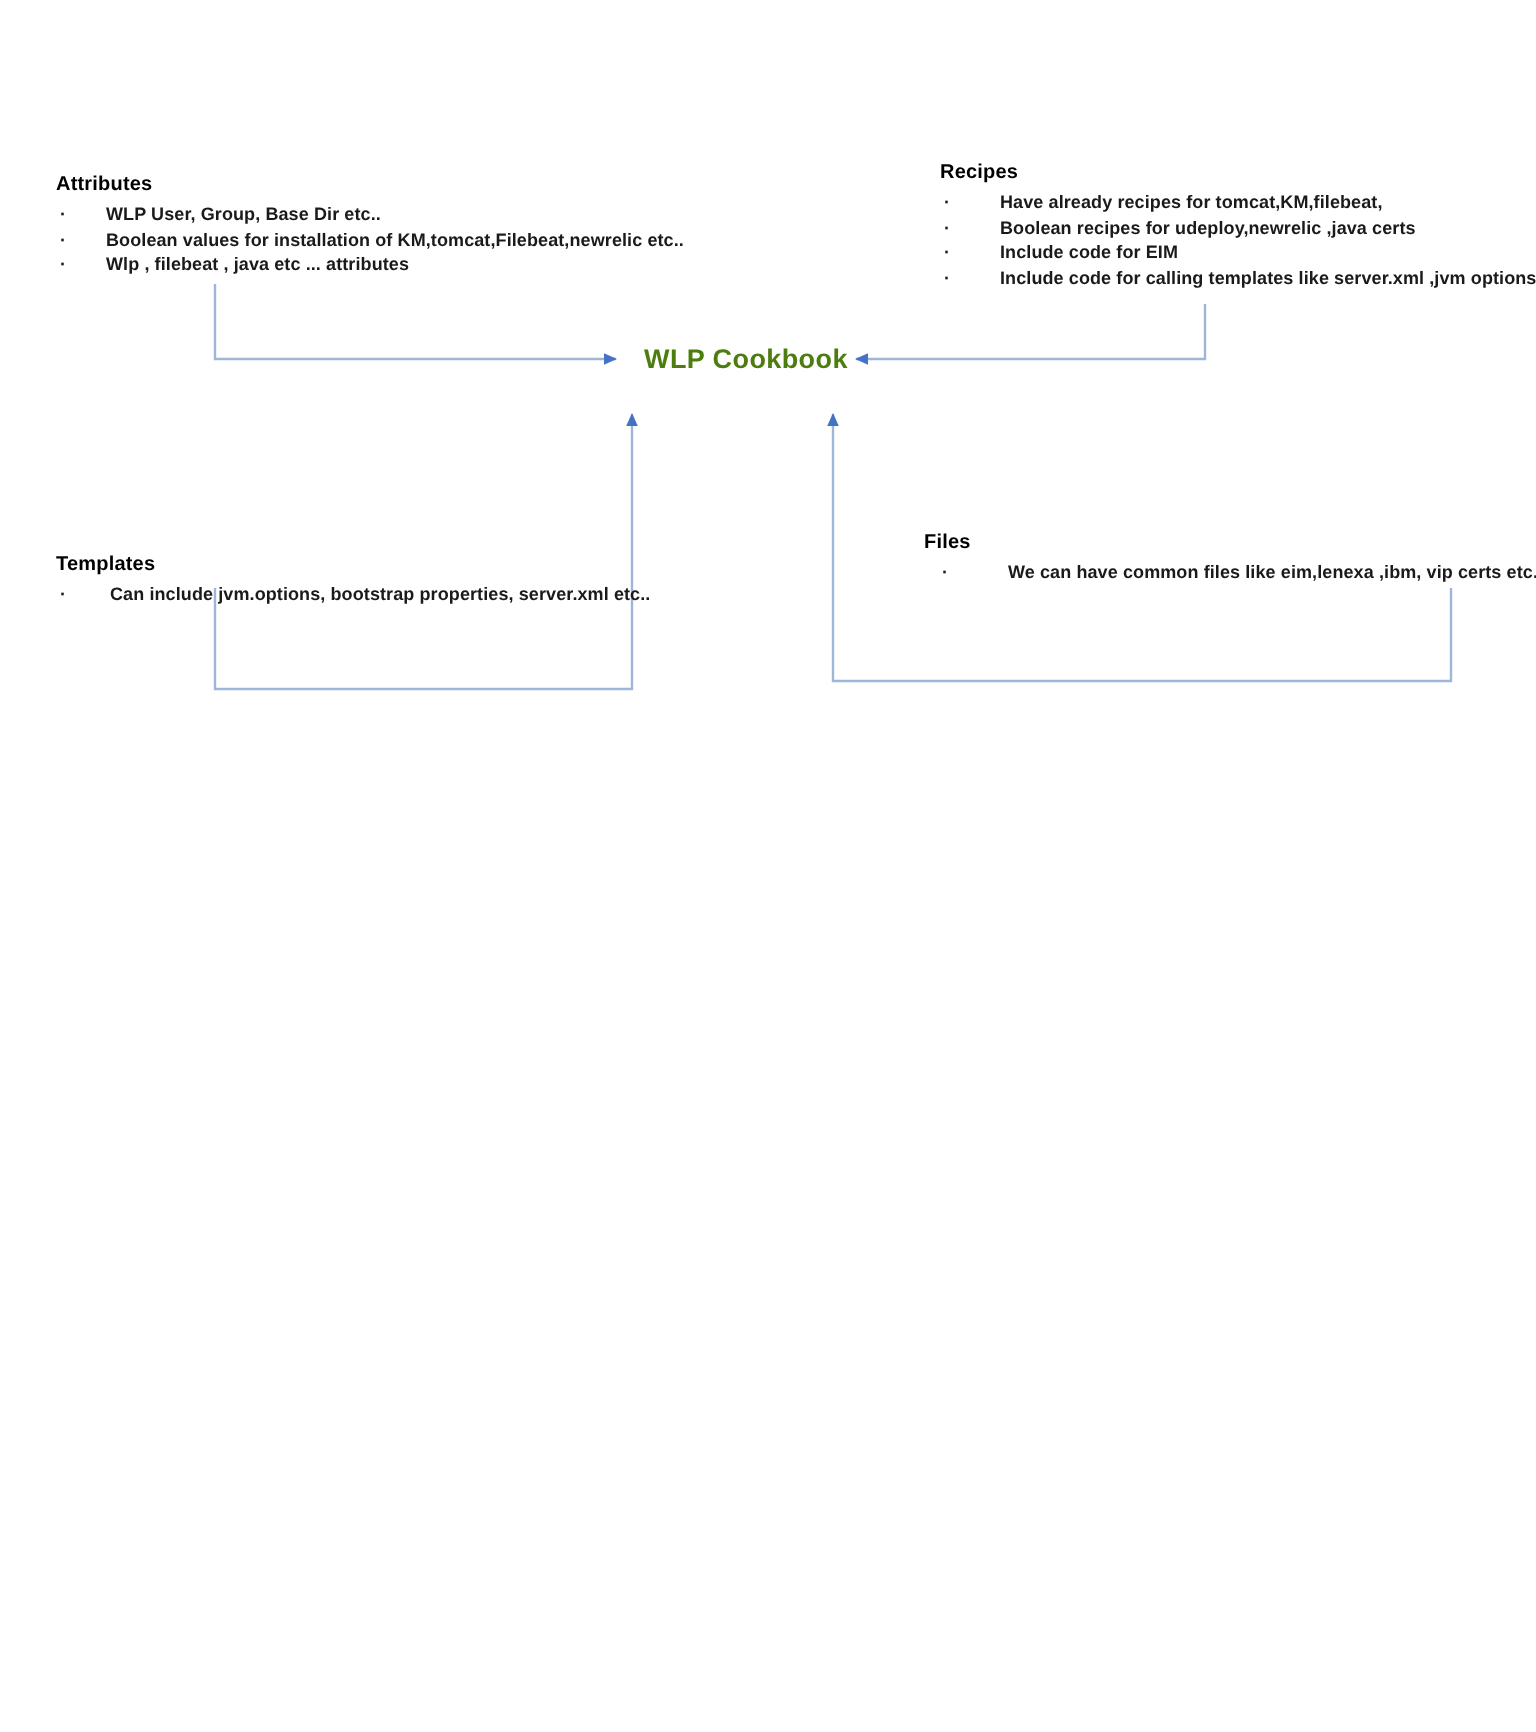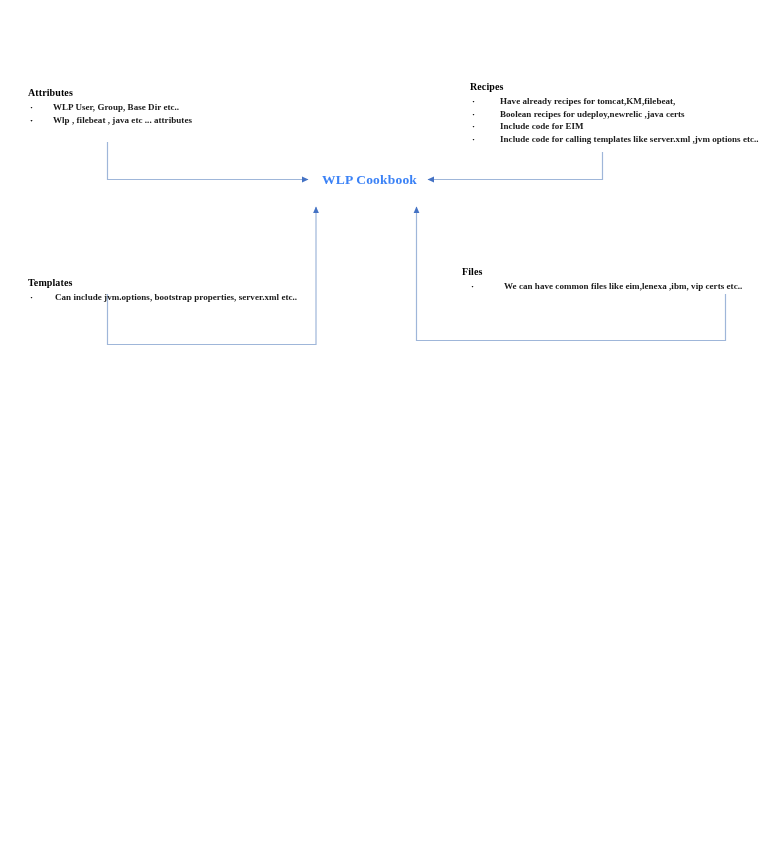--- a/index.html
+++ b/index.html
@@ -11,21 +11,20 @@
   body {
     font-family: "Liberation Sans", sans-serif;
     color: #000000;
   }
   #canvas {
     position: relative;
     width: 768px;
     height: 636px;
     background: #ffffff;
     overflow: hidden;
-    font-family: Liberation Serif, serif;
   }
   
   #connectors {
     position: absolute;
     left: 0;
     top: 0;
     width: 768px;
     height: 866px;
     pointer-events: none;
   }
@@ -78,21 +77,21 @@
   #block-templates .bullets li .bullet-dot { left: 2px; }
 
   
   #center-node {
     position: absolute;
     left: 322px;
     top: 171px;
     font-size: 13.5px;
     font-weight: bold;
     line-height: 18px;
-    color: #3b82f6;
+    color: #4d7c0f;
     white-space: nowrap;
     letter-spacing: 0.2px;
   }
 </style>
 </head>
 <body>
 
 <div id="canvas">
 
   <svg id="connectors" viewBox="0 0 768 866" width="768" height="866" xmlns="http://www.w3.org/2000/svg">
@@ -127,20 +126,21 @@
 
   <div class="block" id="block-attributes">
     <div class="block-title">Attributes</div>
     <ul class="bullets">
       <li>
         <span class="bullet-dot">·</span>
         <span>WLP User, Group, Base Dir etc..</span>
       </li>
       <li>
         <span class="bullet-dot">·</span>
+        <span>Boolean values for installation of KM,tomcat,Filebeat,newrelic etc..</span>
       </li>
       <li>
         <span class="bullet-dot">·</span>
         <span>Wlp , filebeat , java etc ... attributes</span>
       </li>
     </ul>
   </div>
 
   <div class="block" id="block-recipes">
     <div class="block-title">Recipes</div>

